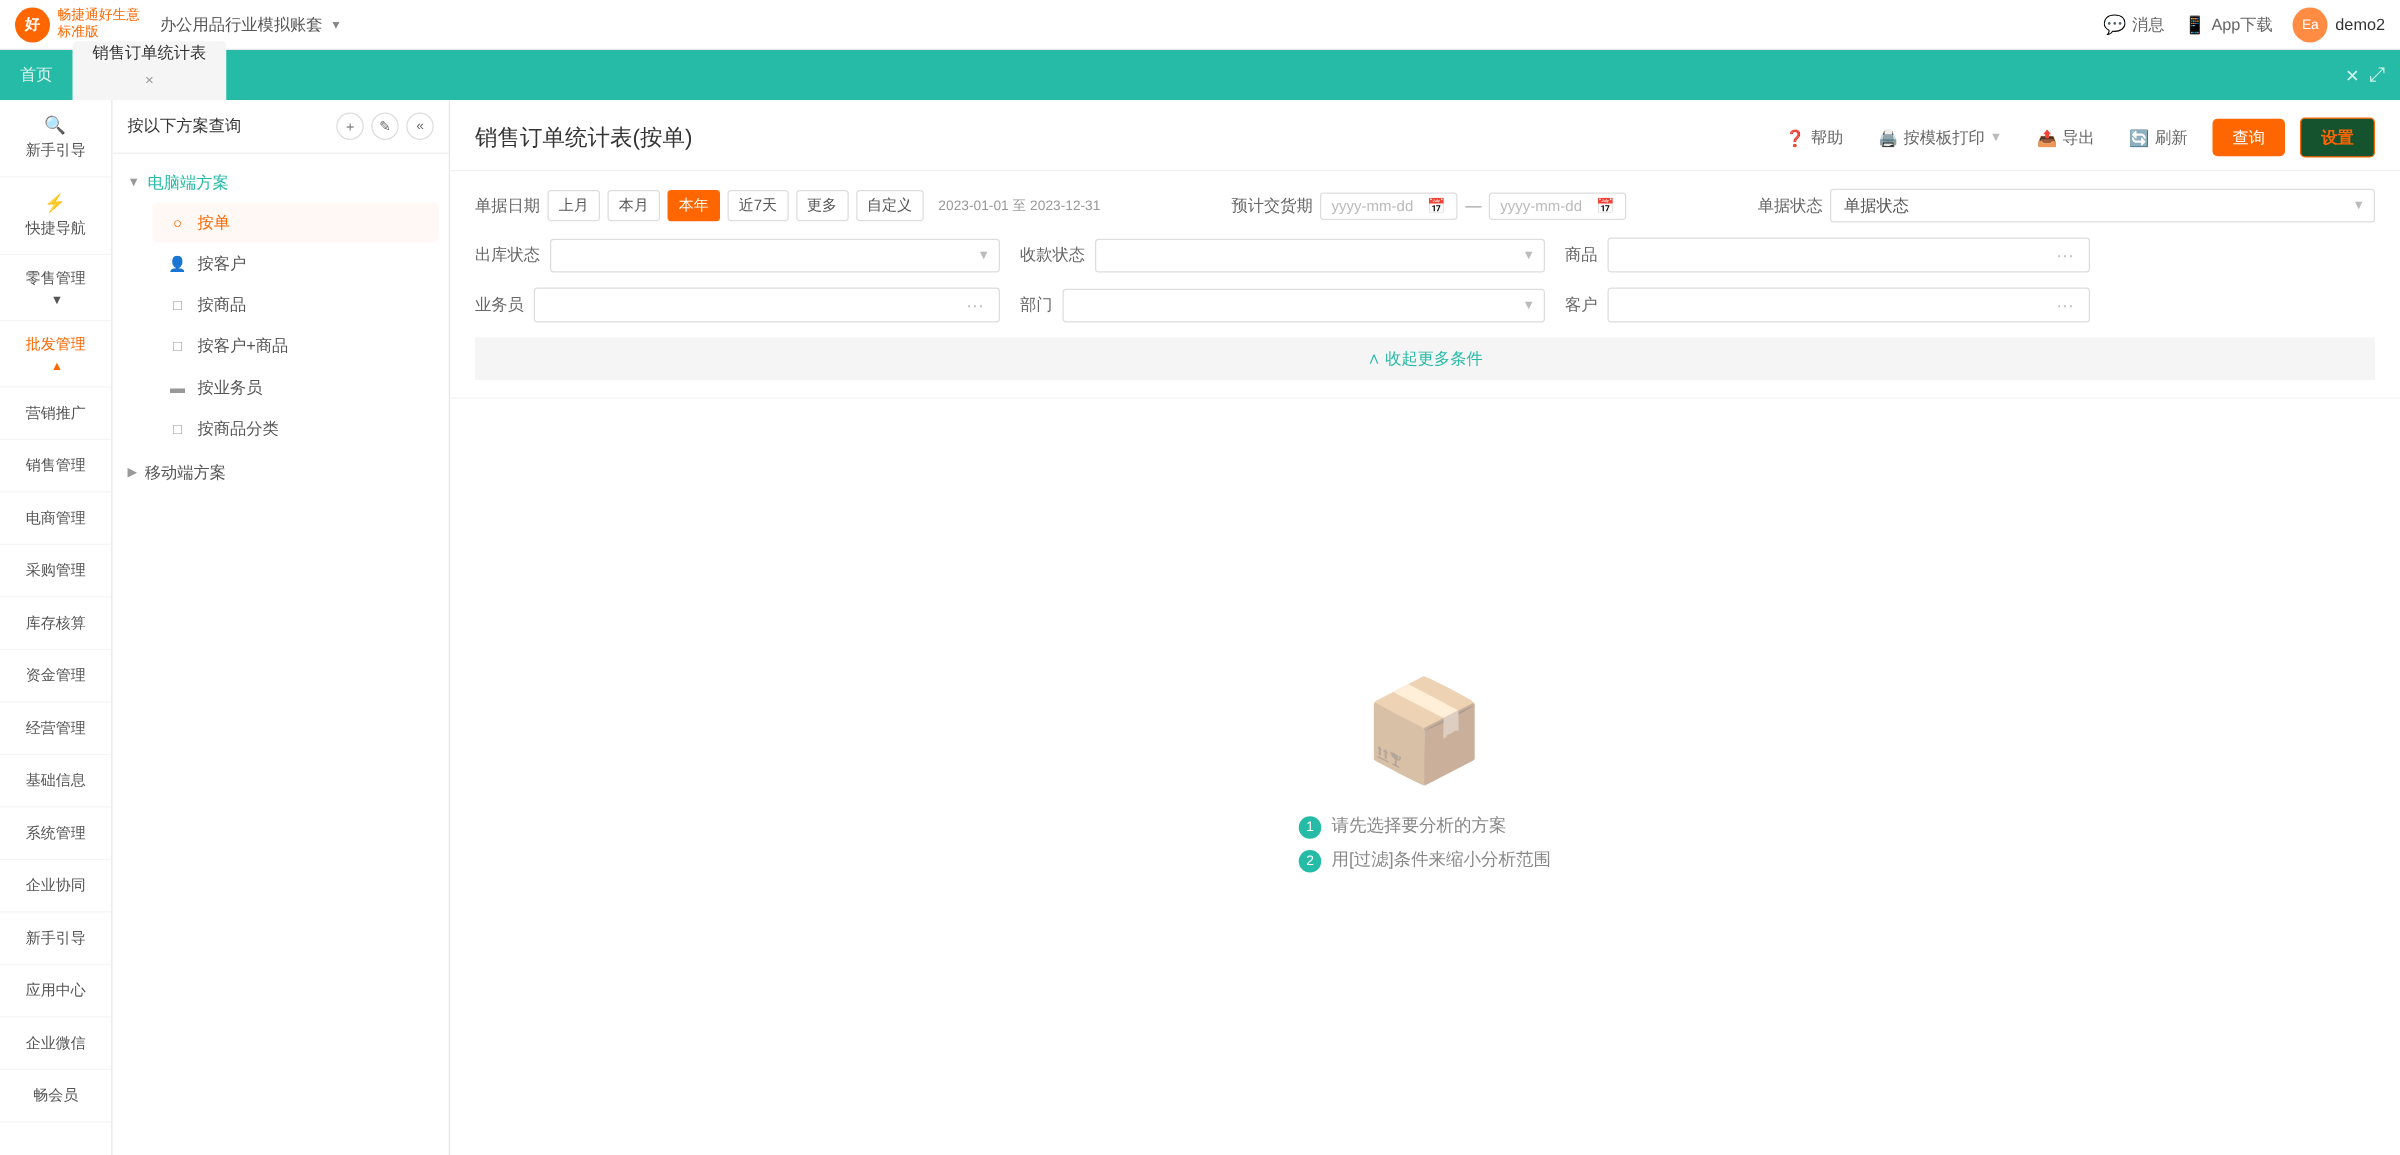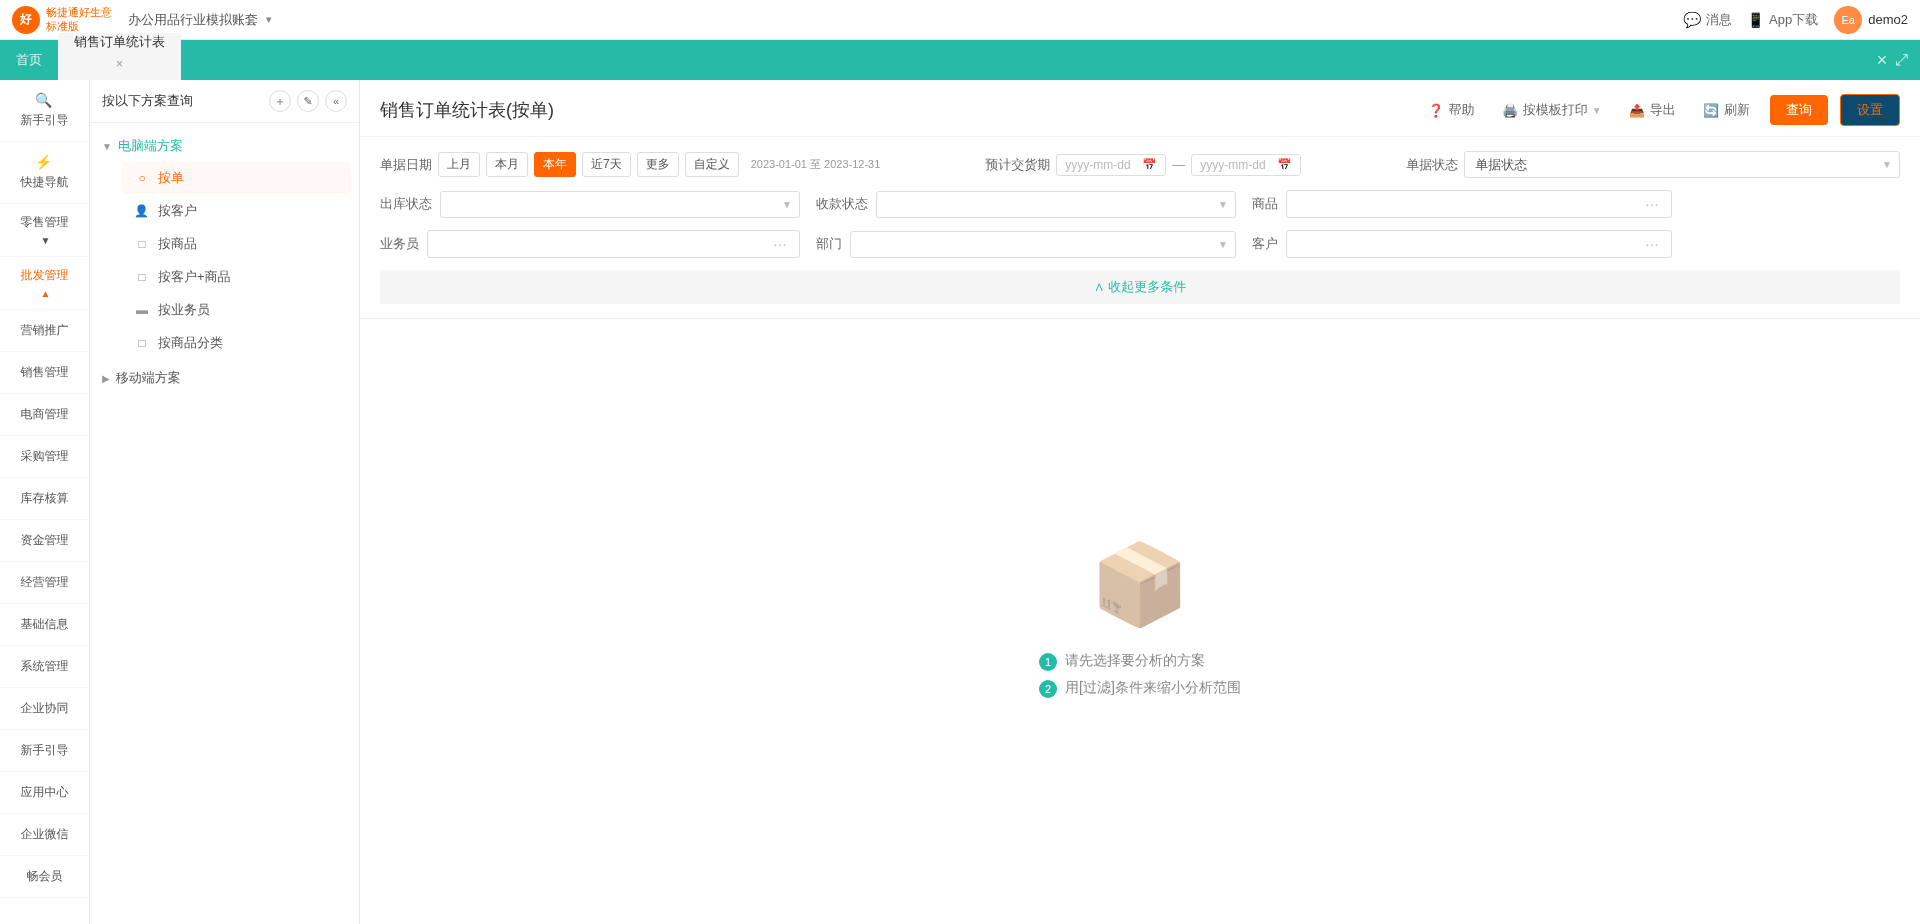--- a/index.html
+++ b/index.html
@@ -59,21 +59,21 @@
 
     
     .right-panel { flex: 1; display: flex; flex-direction: column; overflow: hidden; }
 
     
     .page-header { padding: 14px 20px 10px; background: #fff; border-bottom: 1px solid #f0f0f0; display: flex; align-items: center; justify-content: space-between; flex-shrink: 0; }
     .page-title { font-size: 18px; font-weight: 500; color: #333; }
     .page-actions { display: flex; align-items: center; gap: 12px; }
     .action-btn { display: flex; align-items: center; gap: 4px; color: #666; font-size: 13px; cursor: pointer; padding: 4px 8px; }
     .action-btn-primary { background: #ff6600; color: white; border: none; padding: 6px 16px; border-radius: 4px; cursor: pointer; font-size: 13px; }
-    .action-btn-secondary { background: #0c4a6e; color: #ff6600; border: 1px solid #ff6600; padding: 6px 16px; border-radius: 4px; cursor: pointer; font-size: 13px; }
+    .action-btn-secondary { background: #14532d; color: #ff6600; border: 1px solid #ff6600; padding: 6px 16px; border-radius: 4px; cursor: pointer; font-size: 13px; font-weight: bold; }
 
     
     .filter-section { background: #fff; padding: 14px 20px; border-bottom: 1px solid #f0f0f0; flex-shrink: 0; }
     .filter-row { display: flex; align-items: center; gap: 16px; margin-bottom: 12px; flex-wrap: wrap; }
     .filter-row:last-child { margin-bottom: 0; }
     .filter-label { color: #666; font-size: 13px; white-space: nowrap; flex-shrink: 0; }
     .date-btn { padding: 3px 8px; border-radius: 3px; border: 1px solid #ddd; background: white; cursor: pointer; font-size: 12px; color: #555; }
     .date-btn.active { background: #ff6600; color: white; border-color: #ff6600; }
     .date-input { border: 1px solid #ddd; border-radius: 3px; padding: 3px 8px; font-size: 12px; color: #bbb; width: 110px; display: flex; align-items: center; gap: 4px; cursor: pointer; }
     .date-range-text { font-size: 11px; color: #999; margin-left: 6px; }

